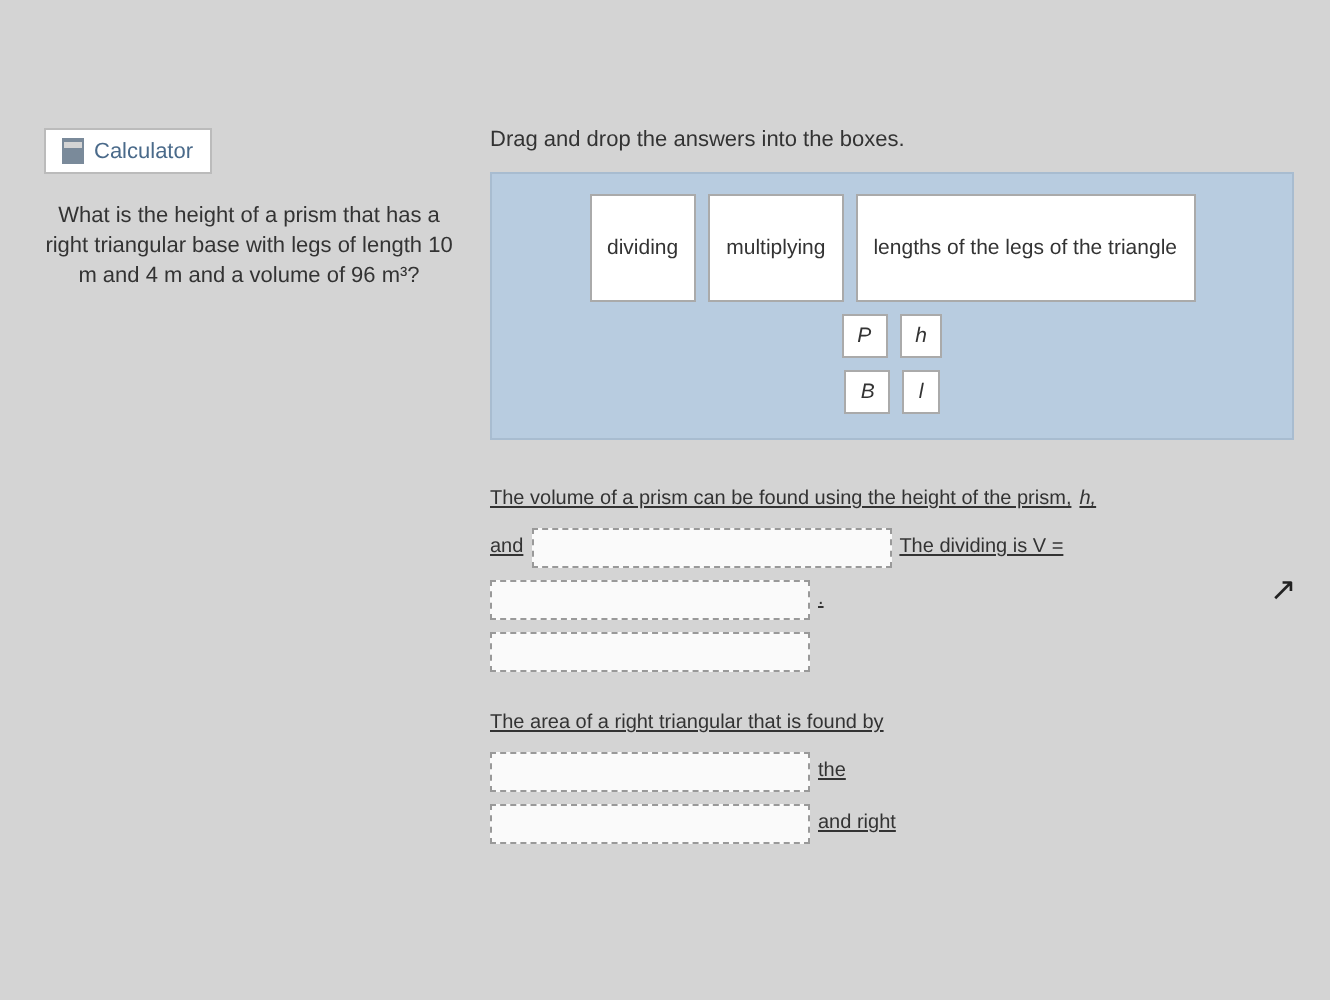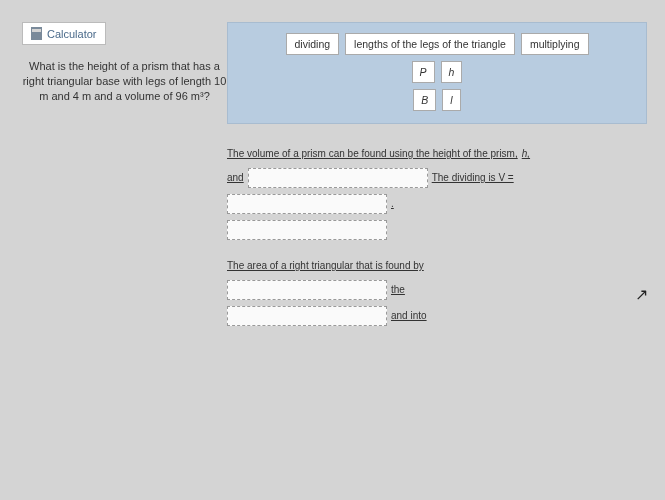--- a/index.html
+++ b/index.html
@@ -8,21 +8,22 @@
     background: #d4d4d4;
     width: 665px;
     height: 500px;
     overflow: hidden;
     font-size: 11px;
     color: #333;
   }
   .page {
     display: flex;
     padding: 22px 18px 10px 22px;
-    gap: 0;
+    gap: 18px;
+    margin-top: 42px;
   }
   .left-col {
     width: 205px;
     flex-shrink: 0;
   }
   .right-col {
     flex: 1;
   }
   .calc-btn {
     display: inline-flex;
@@ -69,21 +70,21 @@
   .bank-row {
     display: flex;
     justify-content: center;
     gap: 6px;
     margin-bottom: 6px;
     flex-wrap: nowrap;
   }
   .chip {
     background: #fff;
     border: 1px solid #aaa;
-    padding: 4px 8px;
+    padding: 20px 8px;
     font-size: 10.5px;
     color: #333;
     cursor: move;
     white-space: nowrap;
   }
   .chip.small { padding: 4px 7px; }
   .italic { font-style: italic; }
   .fill-area {
     font-size: 10px;
     line-height: 1.6;
@@ -122,26 +123,27 @@
 <div class="page">
   <div class="left-col">
     <button class="calc-btn">
       <span class="calc-icon"></span>
       <span>Calculator</span>
     </button>
     <div class="question">What is the height of a prism that has a right triangular base with legs of length 10 m and 4 m and a volume of 96 m³?</div>
   </div>
 
   <div class="right-col">
+    <div class="instruction">Drag and drop the answers into the boxes.</div>
 
     <div class="answer-bank">
       <div class="bank-row">
         <div class="chip">dividing</div>
+        <div class="chip">multiplying</div>
         <div class="chip">lengths of the legs of the triangle</div>
-        <div class="chip">multiplying</div>
       </div>
       <div class="bank-row">
         <div class="chip small italic">P</div>
         <div class="chip small italic">h</div>
       </div>
       <div class="bank-row">
         <div class="chip small italic">B</div>
         <div class="chip small italic">l</div>
       </div>
     </div>
@@ -166,19 +168,19 @@
 
       <div class="fill-line gap-top">
         <span>The area of a right triangular that is found by</span>
       </div>
       <div class="fill-line">
         <span class="drop-slot slot-med"></span>
         <span>the</span>
       </div>
       <div class="fill-line">
         <span class="drop-slot slot-med"></span>
-        <span>and into</span>
+        <span>and right</span>
       </div>
     </div>
   </div>
 </div>
 
 <div class="cursor" style="transform: scaleX(-1);">↖</div>
 
 </body></html>

